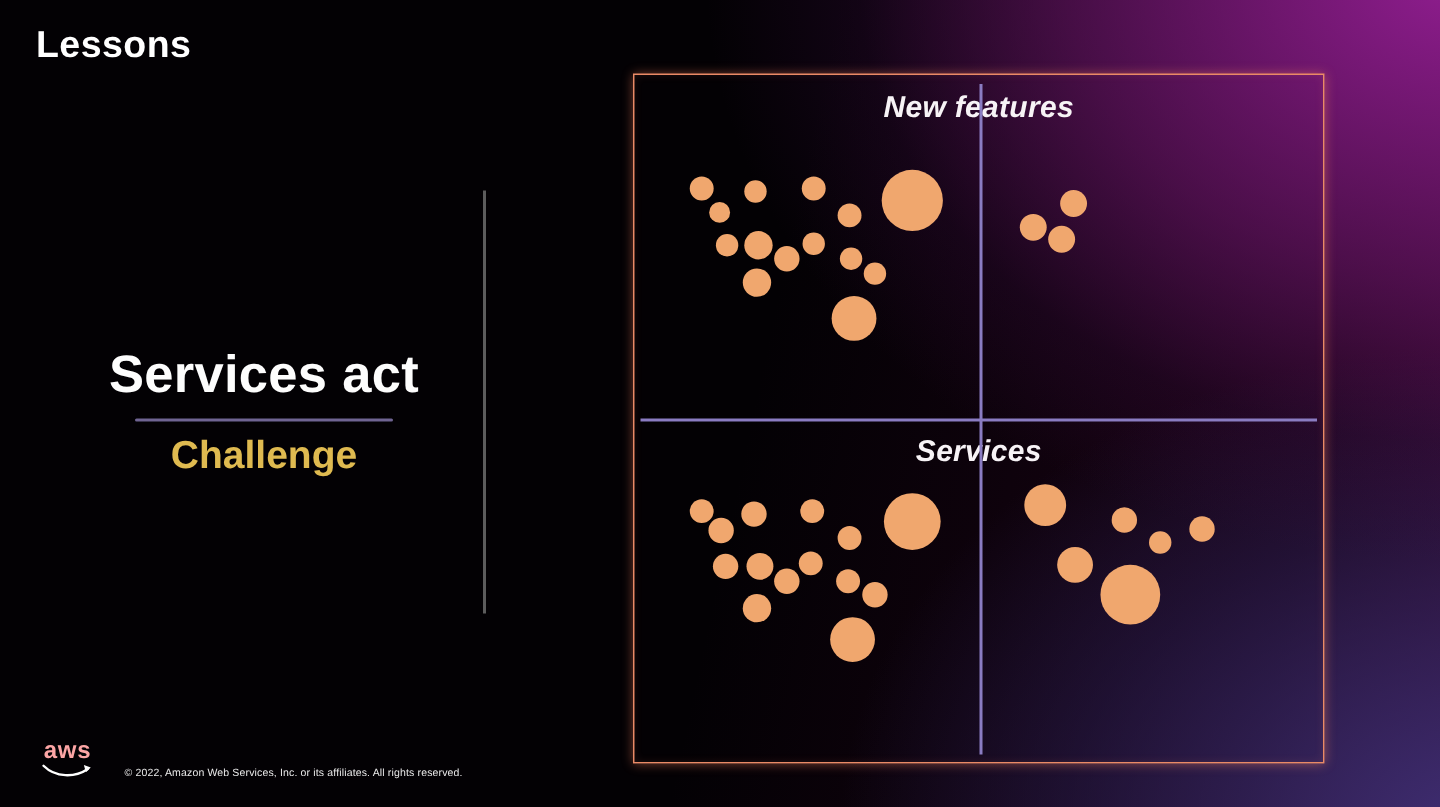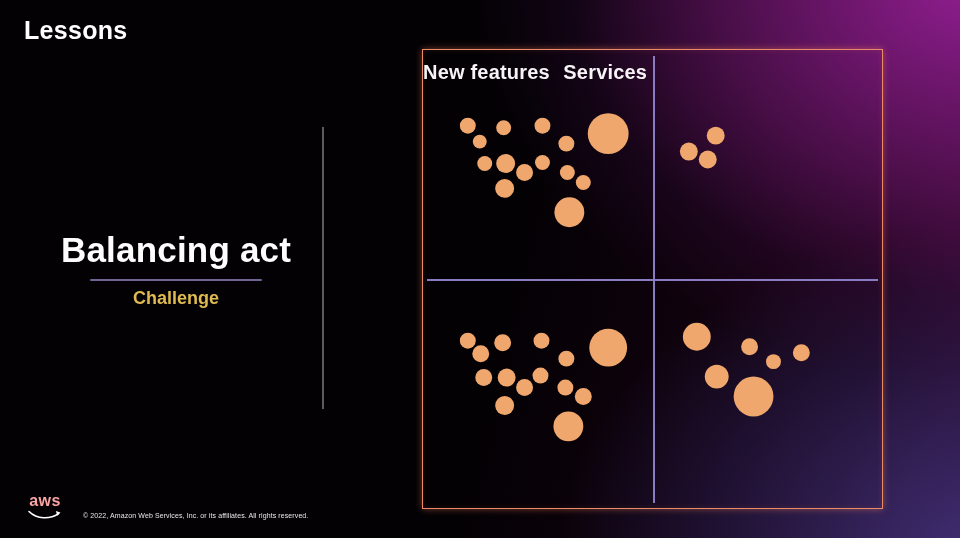--- a/index.html
+++ b/index.html
@@ -19,39 +19,39 @@
   .left-panel{
     position:absolute;left:30px;top:230px;width:292px;text-align:center;
   }
   .left-heading{
     font-size:35px;font-weight:600;color:#fdfdfd;letter-spacing:0.2px;
   }
   .heading-underline{
     width:172px;height:2px;background:#6f6492;margin:9px auto 7px auto;border-radius:1px;
   }
   .left-subheading{
-    font-size:18px;font-weight:600;color:#dfba50;
+    font-size:26px;font-weight:600;color:#dfba50;
   }
   .v-divider{
     position:absolute;left:322px;top:127px;width:1.5px;height:282px;background:#5c5c5c;
   }
   .quad-chart{
     position:absolute;left:422px;top:49px;width:461px;height:460px;
     border:1.5px solid #ea8a66;box-sizing:border-box;
     box-shadow:0 0 7px rgba(255,135,95,0.45), inset 0 0 6px rgba(255,135,95,0.12);
   }
   .quad-divider-v{
     position:absolute;left:230px;top:6px;bottom:5px;width:1.5px;background:#8a7cc2;
   }
   .quad-divider-h{
     position:absolute;top:229px;left:4px;right:4px;height:1.5px;background:#8a7cc2;
   }
   .quad-grid{
     position:absolute;inset:0;display:grid;
-    grid-template-columns:1fr 1fr 1fr 1fr;grid-template-rows:1fr 1fr;
+    grid-template-columns:1fr;grid-template-rows:1fr 1fr;font-style:italic;
   }
   .quad-cell{
     display:flex;justify-content:center;align-items:flex-start;padding-top:11px;
   }
   .quad-label{
     font-size:20px;font-weight:600;color:#f7f3f6;letter-spacing:0.2px;white-space:nowrap;
   }
   .bubble-layer{
     position:absolute;left:0;top:0;width:100%;height:100%;pointer-events:none;
   }
@@ -67,21 +67,21 @@
   .copyright{
     position:absolute;left:83px;bottom:19px;font-size:7px;color:#e9e9e9;letter-spacing:0.1px;
   }
 </style>
 </head>
 <body>
 
 <div class="page-title">Lessons</div>
 
 <div class="left-panel">
-  <div class="left-heading">Balancing act</div>
+  <div class="left-heading">Services act</div>
   <div class="heading-underline"></div>
   <div class="left-subheading">Challenge</div>
 </div>
 
 <div class="v-divider"></div>
 
 <div class="quad-chart">
   <div class="quad-grid">
     <div class="quad-cell">
       <span class="quad-label">New features</span>

